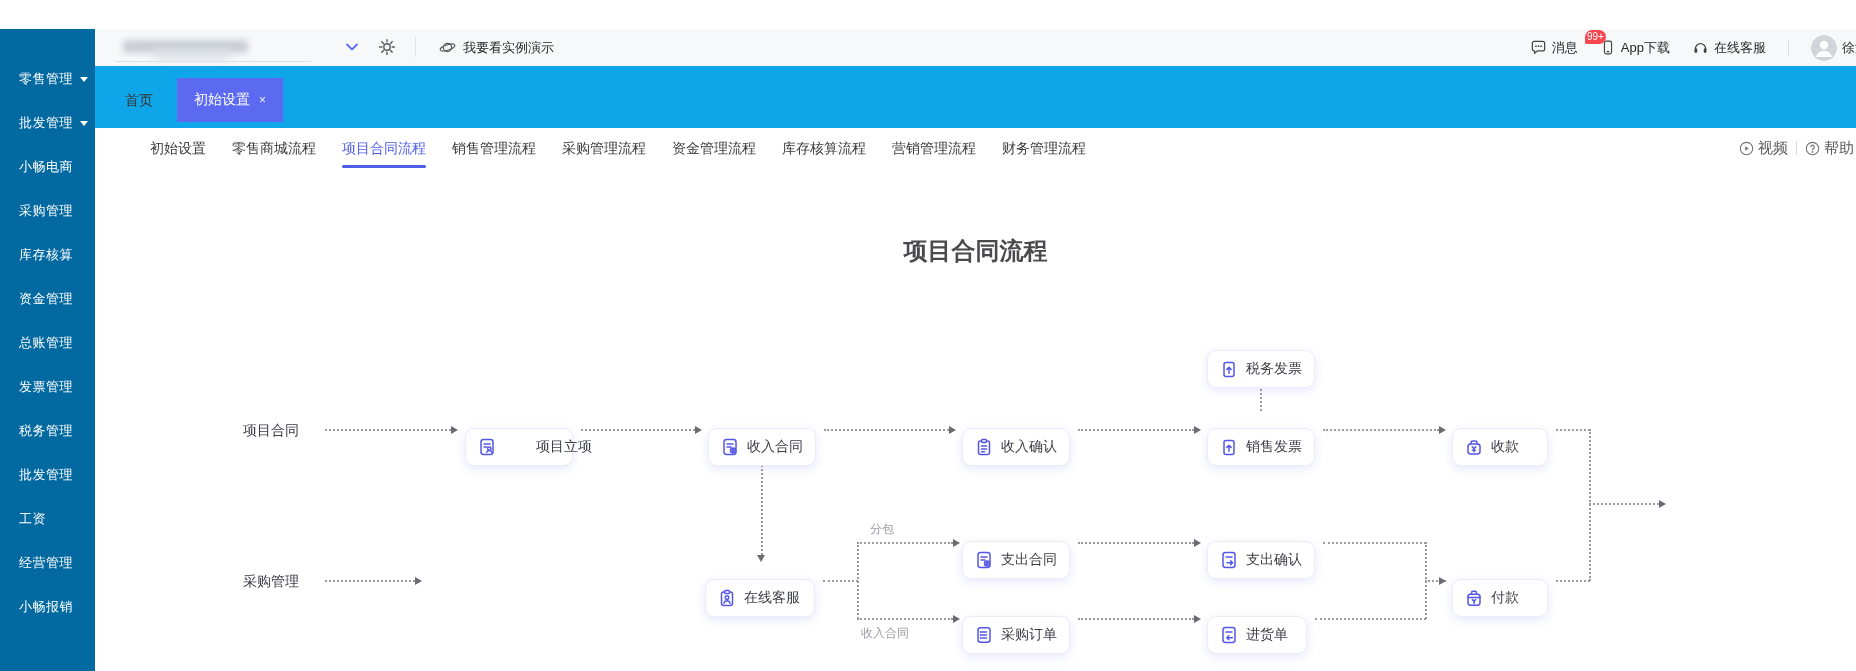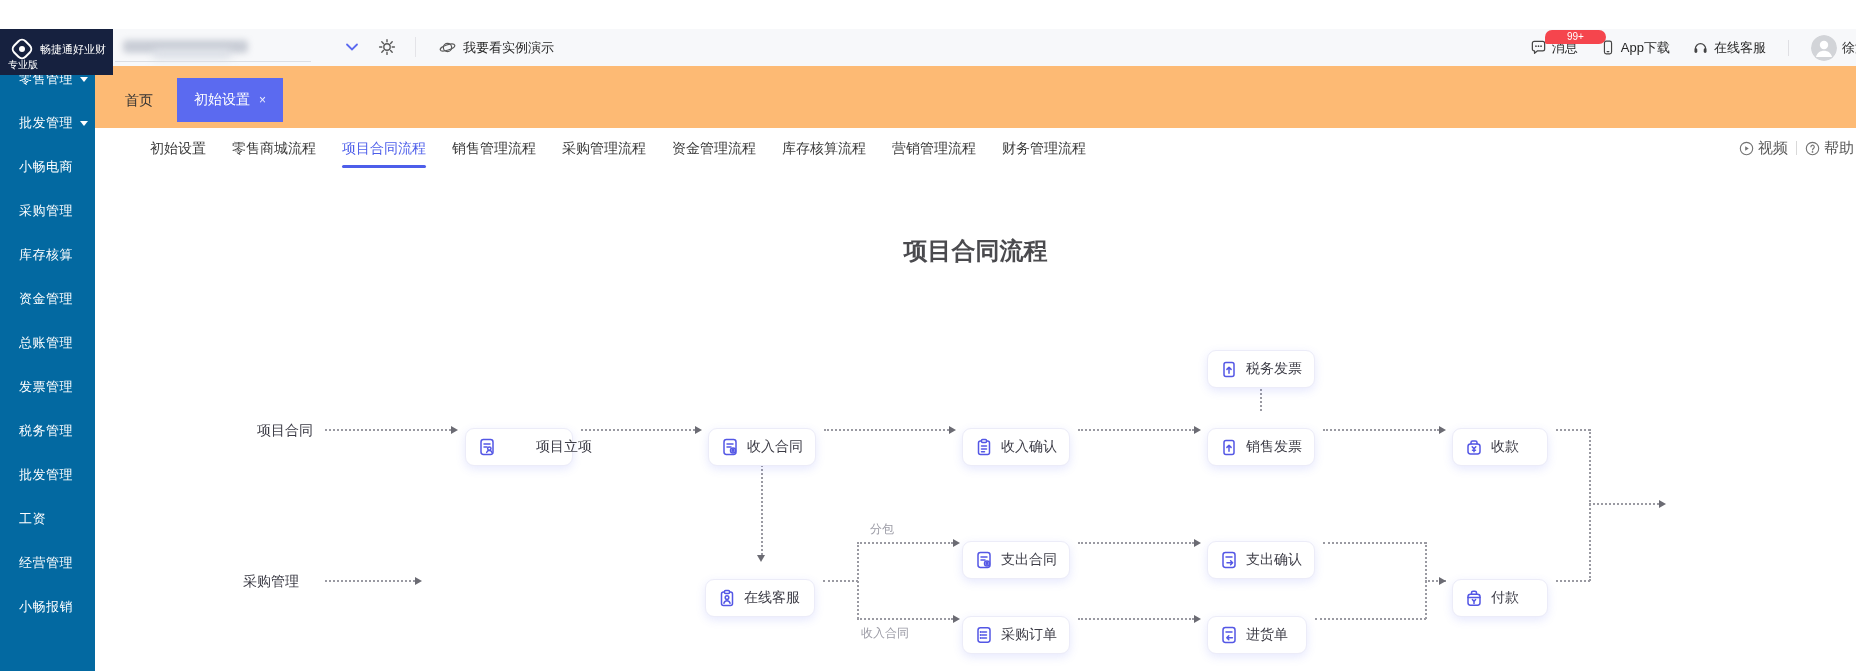--- a/index.html
+++ b/index.html
@@ -31,26 +31,26 @@
   .sel-chevron { position:absolute; left:250px; top:13px; }
   .top-gear { position:absolute; left:283px; top:9px; cursor:pointer; }
   .top-div1 { position:absolute; left:320px; top:8px; height:20px; border-left:1px solid #e4e4e8; }
   .demo-link { position:absolute; left:344px; top:0; height:37px; display:flex; align-items:center;
     gap:7px; font-size:13px; color:#262626; cursor:pointer; }
   .top-right { position:absolute; right:-12px; top:0; height:37px; display:flex; align-items:center;
     gap:22px; }
   .tr-item { display:flex; align-items:center; gap:5px; font-size:13px; color:#262626;
     cursor:pointer; position:relative; white-space:nowrap; }
   .badge { position:absolute; top:-9px; right:-28px; background:#f5454d; color:#fff;
-    font-size:10px; line-height:14px; padding:0 22px; border-radius:8px 8px 8px 2px; }
+    font-size:10px; line-height:14px; padding:0 2px; border-radius:8px 8px 8px 2px; }
   .top-div2 { height:16px; border-left:1px solid #dfdfe3; }
   .avatar { width:26px; height:26px; border-radius:50%; overflow:hidden; flex:none; }
 
   
-  .tabs-band { position:absolute; left:95px; top:66px; width:1761px; height:62px; background:#fdba74; }
+  .tabs-band { position:absolute; left:95px; top:66px; width:1761px; height:62px; background:#0ea5e9; }
   .tab-home { position:absolute; left:19px; top:12px; width:50px; height:44px; line-height:44px;
     text-align:center; font-size:14px; color:#333; cursor:pointer; }
   .tab-active { position:absolute; left:82px; top:12px; width:106px; height:44px; background:#5b6af0;
     color:#fff; font-size:14px; display:flex; align-items:center; justify-content:center; gap:9px;
     cursor:pointer; }
   .tab-close { font-size:12px; opacity:.9; cursor:pointer; }
 
   
   .panel { position:absolute; left:95px; top:128px; right:0; bottom:0; background:#fff; }
   .flow-row { position:relative; height:40px; display:flex; align-items:stretch; gap:26px;
@@ -126,28 +126,20 @@
         <span>工资</span>
       </div>
     <div class="side-item">
         <span>经营管理</span>
       </div>
     <div class="side-item">
         <span>小畅报销</span>
       </div>
   </nav>
 
-  <div class="logo-block">
-    <svg class="logo-mark" width="26" height="26" viewBox="0 0 26 26">
-      <rect x="5" y="5" width="16" height="16" rx="5" transform="rotate(45 13 13)" stroke="#fff" stroke-width="2" fill="none"></rect>
-      <circle cx="13" cy="13" r="3" fill="#fff"></circle>
-    </svg>
-    <span class="brand-name">畅捷通好业财</span>
-    <span class="edition">专业版</span>
-  </div>
 
   <header class="topbar">
     <div class="selector">
       <div class="blur1"></div>
       <div class="blur2"></div>
     </div>
     <svg class="sel-chevron" width="14" height="11" viewBox="0 0 14 11">
       <path d="M2 2.5l5 5 5-5" stroke="#5b6af0" stroke-width="1.8" fill="none" stroke-linecap="round"></path>
     </svg>
     <svg class="top-gear" width="18" height="18" viewBox="0 0 18 18">
@@ -239,21 +231,21 @@
             <path d="M6.3 6.2a1.8 1.8 0 113.1 1.3c-.7.6-1.3 1-1.3 1.9" stroke="#737373" stroke-width="1.2" fill="none" stroke-linecap="round"></path>
             <circle cx="8" cy="11.6" r=".9" fill="#737373"></circle>
           </svg>
           <span>帮助</span>
         </div>
       </div>
     </div>
 
     <h1 class="diagram-title">项目合同流程</h1>
 
-    <span class="lane-label" style="left:148px; top:294px;margin-left:14px;">项目合同</span>
+    <span class="lane-label" style="left:148px; top:294px;">项目合同</span>
     <span class="lane-label" style="left:148px; top:445px;">采购管理</span>
 
     <div class="edge-h" style="left:230px; top:301px; width:126px;"></div>
       <div class="arr-r" style="left:356px; top:298px;"></div>
     <div class="edge-h" style="left:486px; top:301px; width:114px;"></div>
       <div class="arr-r" style="left:600px; top:298px;"></div>
     <div class="edge-h" style="left:729px; top:301px; width:125px;"></div>
       <div class="arr-r" style="left:854px; top:298px;"></div>
     <div class="edge-h" style="left:983px; top:301px; width:116px;"></div>
       <div class="arr-r" style="left:1099px; top:298px;"></div>

